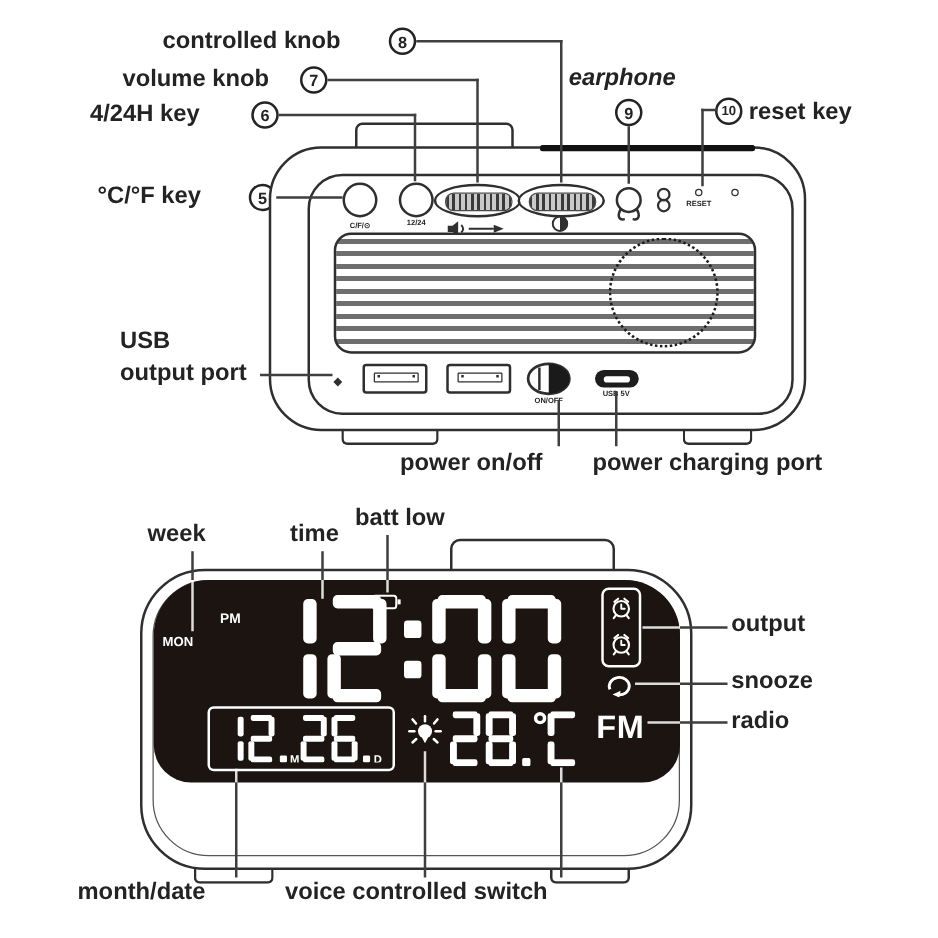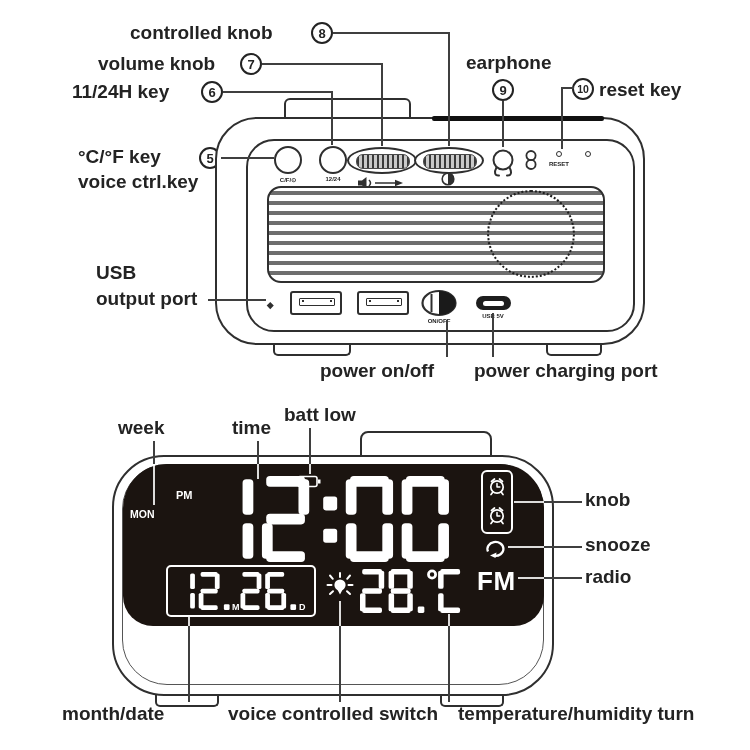--- a/index.html
+++ b/index.html
@@ -41,26 +41,25 @@
 </style>
 </head>
 <body>
 
 <div class="canvas">
 
   <div class="lbl" style="left:130px;top:22px;">controlled knob</div>
   <div class="cnum" style="left:311px;top:22px;">8</div>
   <div class="lbl" style="left:98px;top:53px;">volume knob</div>
   <div class="cnum" style="left:240px;top:53px;">7</div>
-  <div class="lbl" style="left:72px;top:81px;">11/24H key</div>
+  <div class="lbl" style="left:72px;top:81px;">4/24H key</div>
   <div class="cnum" style="left:201px;top:81px;">6</div>
   <div class="lbl" style="left:78px;top:146px;">°C/°F  key</div>
   <div class="cnum" style="left:199px;top:147px;">5</div>
-  <div class="lbl" style="left:78px;top:171px;">voice ctrl.key</div>
-  <div class="lbl" style="left:466px;top:52px;">earphone</div>
+  <div class="lbl" style="left:455px;top:52px;font-style:italic;">earphone</div>
   <div class="cnum" style="left:492px;top:79px;">9</div>
   <div class="cnum small" style="left:572px;top:78px;">10</div>
   <div class="lbl" style="left:599px;top:79px;">reset key</div>
   <div class="lbl" style="left:96px;top:262px;">USB</div>
   <div class="lbl" style="left:96px;top:288px;">output port</div>
   <div class="lbl" style="left:474px;top:360px;">power charging port</div>
   <div class="lbl" style="left:320px;top:360px;">power on/off</div>
 
   <div class="outline" style="left:284px;top:98px;width:127px;height:28px;border-radius:6px 6px 0 0;"></div>
   <div class="foot" style="left:273px;top:344px;width:78px;height:12px;"></div>
@@ -145,26 +144,25 @@
   <div class="ln" style="left:502px;top:101px;width:2px;height:46px;"></div>
   <div class="ln" style="left:561px;top:87px;width:13px;height:2px;"></div>
   <div class="ln" style="left:561px;top:87px;width:2px;height:62px;"></div>
   <div class="ln" style="left:208px;top:299px;width:58px;height:2px;"></div>
   <div class="ln" style="left:446px;top:320px;width:2px;height:37px;"></div>
   <div class="ln" style="left:492px;top:313px;width:2px;height:44px;"></div>
 
   <div class="lbl" style="left:118px;top:417px;">week</div>
   <div class="lbl" style="left:232px;top:417px;">time</div>
   <div class="lbl" style="left:284px;top:404px;">batt low</div>
-  <div class="lbl" style="left:585px;top:489px;">knob</div>
+  <div class="lbl" style="left:585px;top:489px;">output</div>
   <div class="lbl" style="left:585px;top:534px;">snooze</div>
   <div class="lbl" style="left:585px;top:566px;text-align:center;">radio</div>
   <div class="lbl" style="left:62px;top:703px;">month/date</div>
   <div class="lbl" style="left:228px;top:703px;">voice controlled switch</div>
-  <div class="lbl" style="left:458px;top:703px;">temperature/humidity turn</div>
 
   <div class="outline" style="left:360px;top:431px;width:132px;height:28px;border-radius:8px 8px 0 0;"></div>
   <div class="foot" style="left:155px;top:694px;width:64px;height:13px;"></div>
   <div class="foot" style="left:440px;top:694px;width:64px;height:13px;"></div>
   <div class="outline" style="left:112px;top:455px;width:442px;height:241px;border-radius:52px;"></div>
   <div class="outline thin" style="left:122px;top:464px;width:422px;height:221px;border-radius:45px;background:transparent;"></div>
 
   <div class="display"></div>
   <div class="dtxt" style="left:130px;top:508px;font-size:10.5px;">MON</div>
   <div class="dtxt" style="left:176px;top:489px;font-size:11px;">PM</div>

